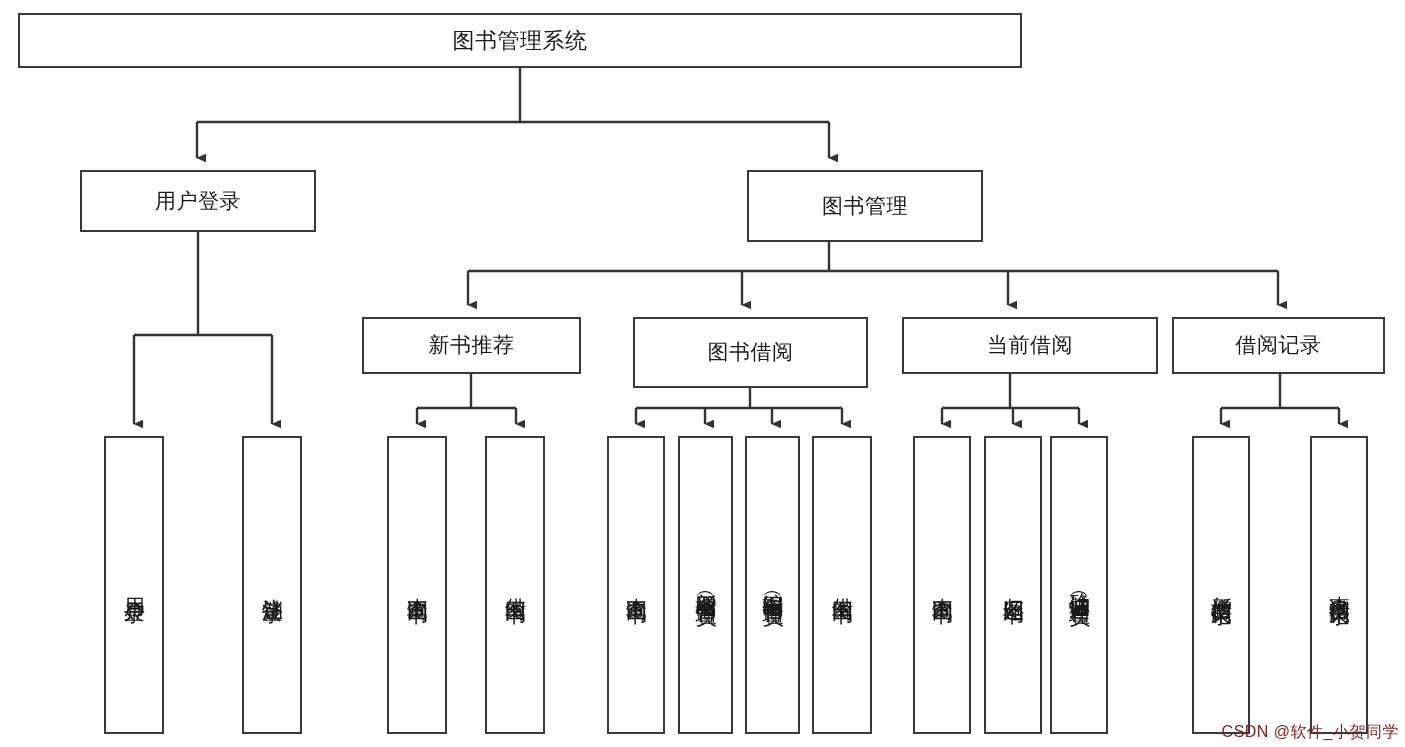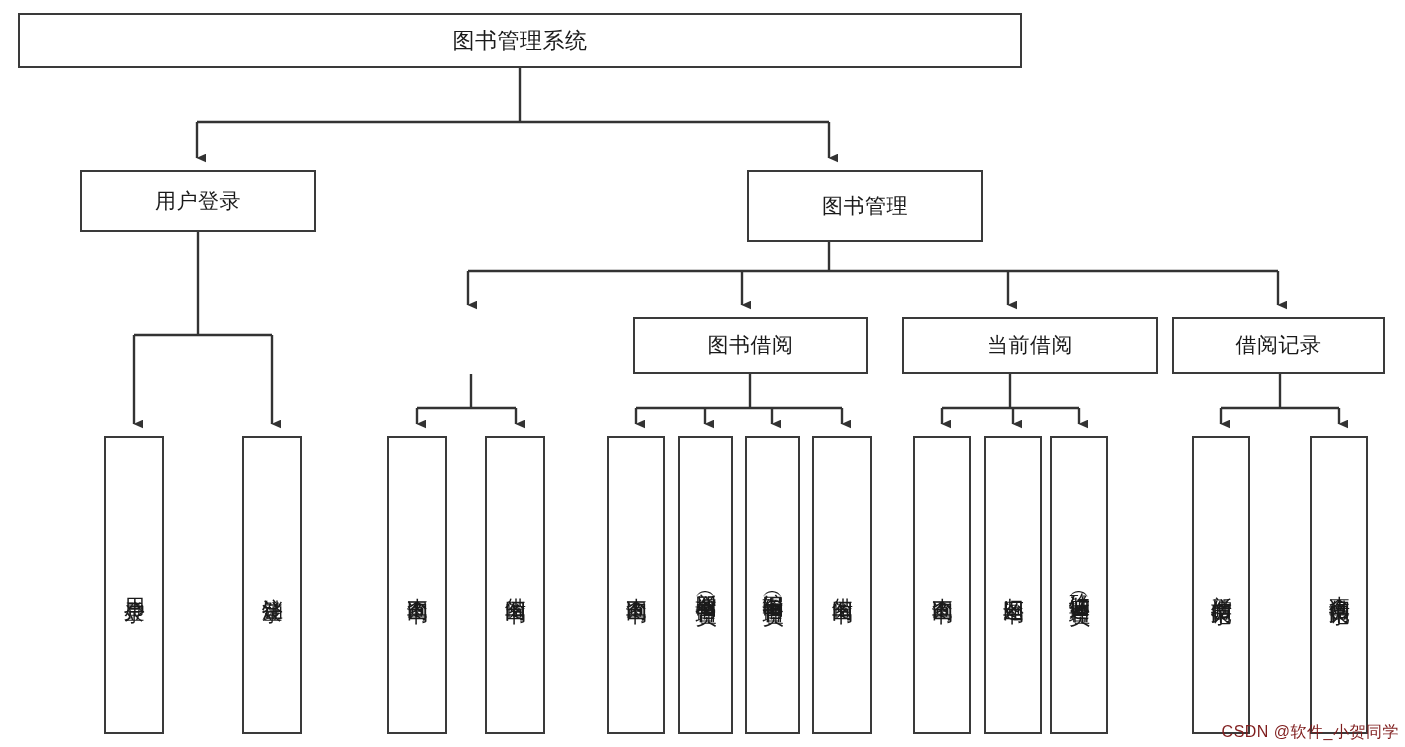--- a/index.html
+++ b/index.html
@@ -129,21 +129,24 @@
     <span>图书管理系统</span>
   </div>
 
   <div class="node node-h" id="node-l2-0" style="left: 80px; top: 170px; width: 236px; height: 62px;">
     <span>用户登录</span>
   </div>
   <div class="node node-h" id="node-l2-1" style="left: 711px; top: 170px; width: 236px; height: 72px; margin-left: 36px;">
     <span>图书管理</span>
   </div>
 
-  <div class="node node-h" id="node-l3-1" style="left: 633px; top: 317px; width: 235px; height: 57px;">
+  <div class="node node-h" id="node-l3-0" style="left: 362px; top: 317px; width: 219px; height: 57px;">
+    <span>新书推荐</span>
+  </div>
+  <div class="node node-h" id="node-l3-1" style="left: 633px; top: 317px; width: 235px; height: 71px;">
     <span>图书借阅</span>
   </div>
   <div class="node node-h" id="node-l3-2" style="left: 902px; top: 317px; width: 256px; height: 57px;">
     <span>当前借阅</span>
   </div>
   <div class="node node-h" id="node-l3-3" style="left: 1172px; top: 317px; width: 213px; height: 57px;">
     <span>借阅记录</span>
   </div>
 
   <div class="node node-v" id="node-leaf-0" style="left: 104px; top: 436px; width: 60px; height: 298px;">

